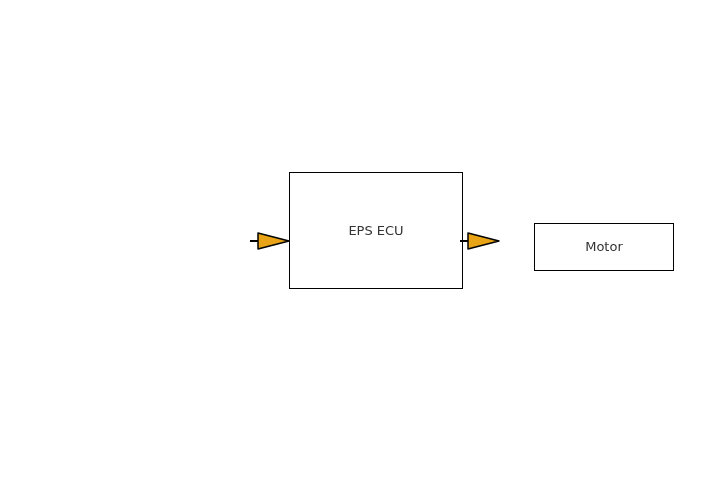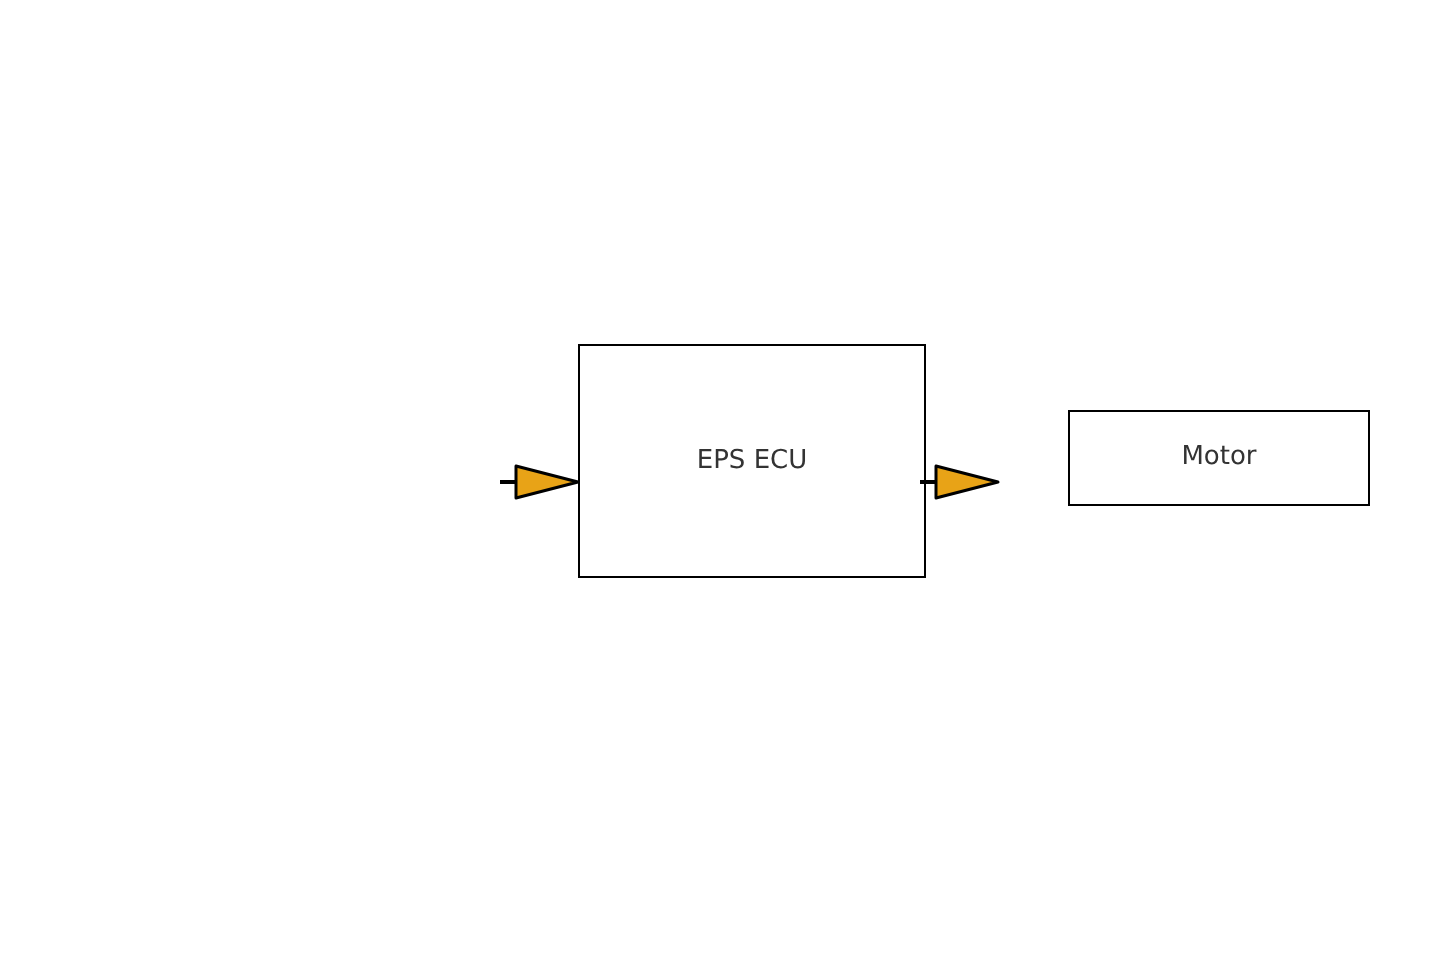--- a/index.html
+++ b/index.html
@@ -41,22 +41,22 @@
     height: 142px;
   }
   .node-ecu {
     left: 289px;
     top: 172px;
     width: 174px;
     height: 117px;
   }
   .node-motor {
     left: 534px;
-    top: 205px;
-    width: 151px;
+    top: 223px;
+    width: 140px;
     height: 48px;
   }
   .arrow {
     position: absolute;
     width: 42px;
     height: 22px;
   }
   .arrow-1 {
     left: 249px;
     top: 230px;

